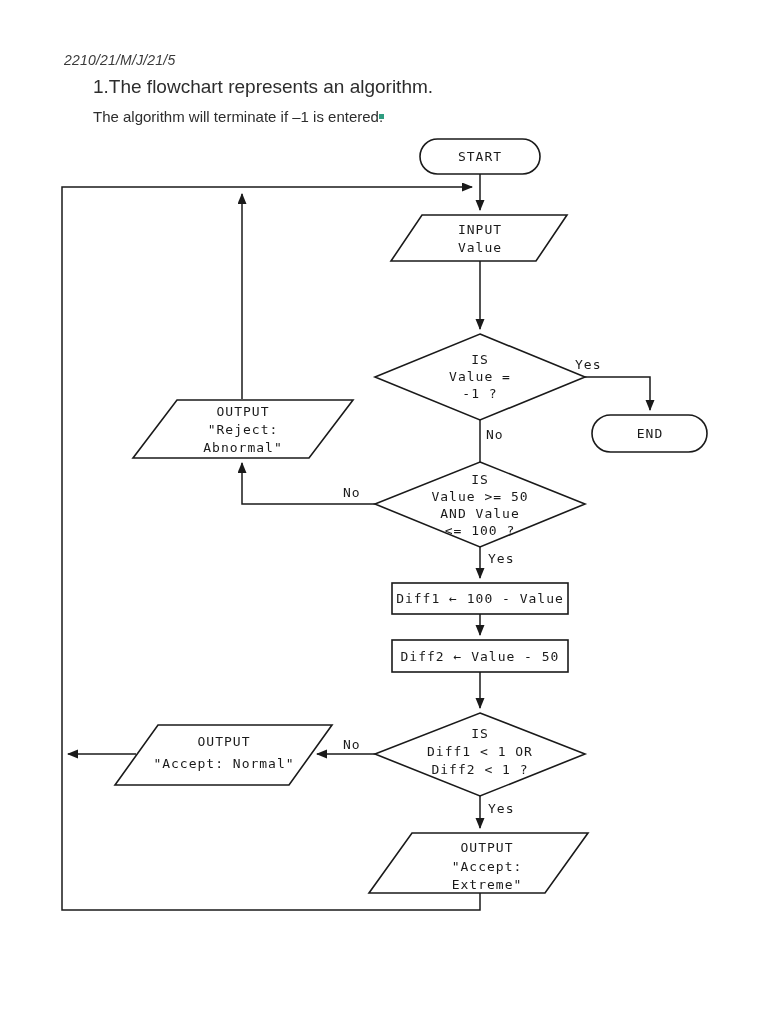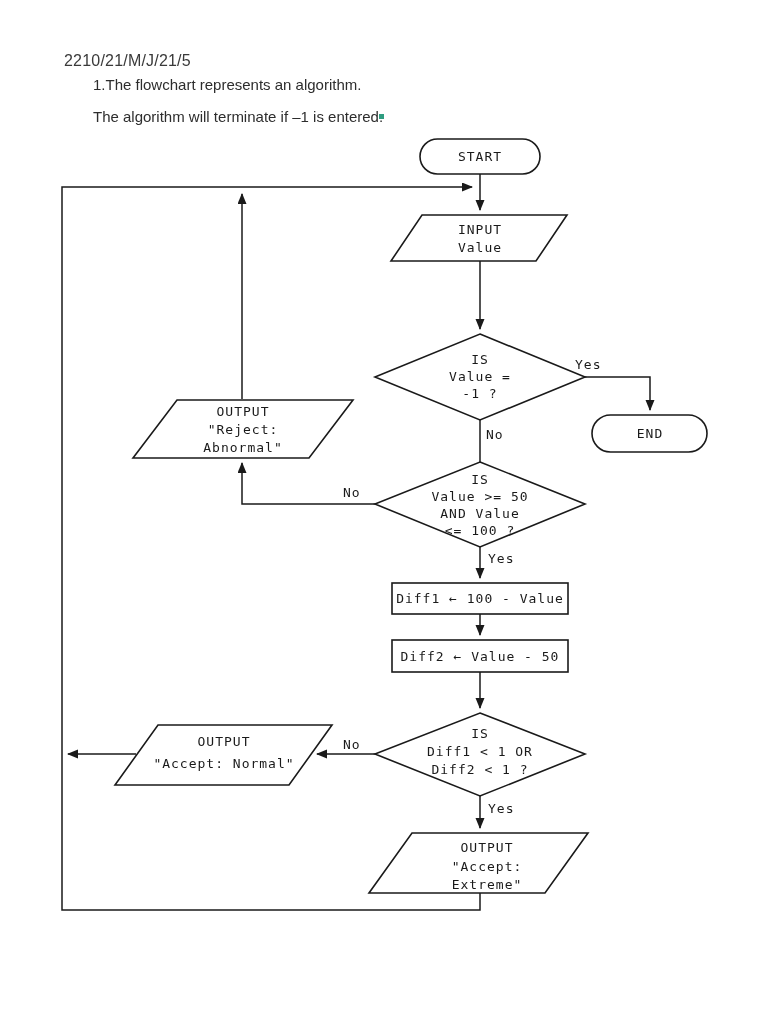--- a/index.html
+++ b/index.html
@@ -2,26 +2,26 @@
 <html><head>
 <meta charset="utf-8">
 <style>
   html, body { margin: 0; padding: 0; background: #ffffff; }
   body { width: 768px; height: 1024px; position: relative; overflow: hidden; }
   .page { position: absolute; inset: 0; background: #ffffff; }
 
   .hdr-code {
     position: absolute; left: 64px; top: 52px;
     font-family: "Liberation Sans", sans-serif;
-    font-size: 16px; color: #3a3a3a; letter-spacing: 0.2px;
+    font-size: 14px; color: #3a3a3a; letter-spacing: 0.2px; font-style: italic;
   }
   .hdr-title {
     position: absolute; left: 93px; top: 76px;
     font-family: "Liberation Sans", sans-serif;
-    font-size: 15px; color: #2d2d2d;
+    font-size: 19px; color: #2d2d2d;
   }
   .hdr-sub {
     position: absolute; left: 93px; top: 108px;
     font-family: "Liberation Sans", sans-serif;
     font-size: 15px; color: #2d2d2d;
   }
   .annotation-dot {
     position: absolute; left: 379px; top: 114px;
     width: 5px; height: 5px; background: #2f9d80;
   }

